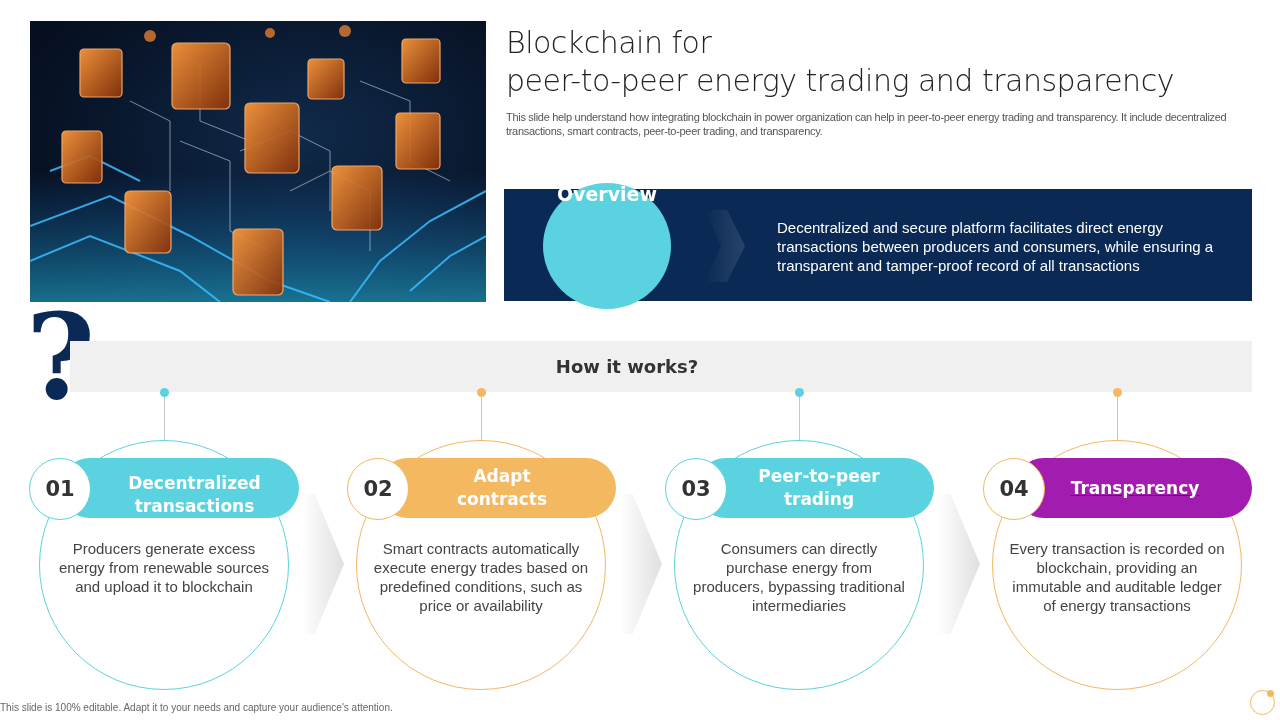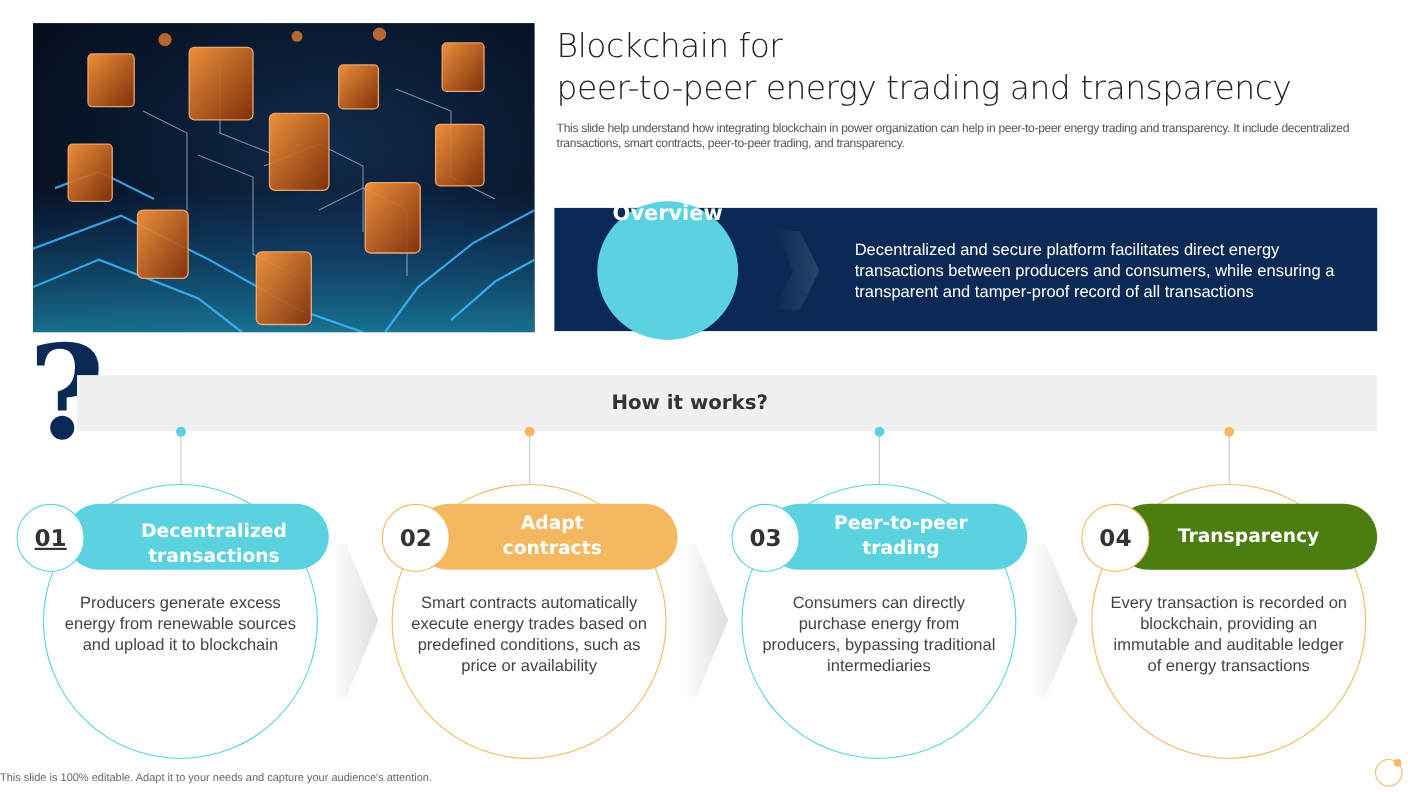--- a/index.html
+++ b/index.html
@@ -131,39 +131,39 @@
 <div class="connector-dot" style="left:1113px; top:388px; background:#f4b860;"></div>
 
 <div class="arrow-chev" style="left:302px; top:494px;"></div>
 <div class="arrow-chev" style="left:620px; top:494px;"></div>
 <div class="arrow-chev" style="left:938px; top:494px;"></div>
 
 <div class="step-circle" style="left:39px; top:440px; border-color:#5ad2df;"></div>
 <div class="step-pill" style="left:60px; top:458px; width:239px; background:#5ad2df;align-items:flex-end;">
   <span class="step-pill-label" style="width:150px; margin-left:30px;">Decentralized transactions</span>
 </div>
-<div class="step-num" style="left:15px; top:458px; border-color:#5ad2df;text-decoration:underline;">01</div>
+<div class="step-num" style="left:29px; top:458px; border-color:#5ad2df;">01</div>
 <div class="step-desc" style="left:54px; top:539px;">Producers generate excess energy from renewable sources and upload it to blockchain</div>
 
 <div class="step-circle" style="left:356px; top:440px; border-color:#f4b860;"></div>
 <div class="step-pill" style="left:378px; top:458px; width:238px; background:#f4b860;">
   <span class="step-pill-label" style="width:110px; margin-left:10px;">Adapt contracts</span>
 </div>
 <div class="step-num" style="left:347px; top:458px; border-color:#f4b860;">02</div>
 <div class="step-desc" style="left:371px; top:539px;">Smart contracts automatically execute energy trades based on predefined conditions, such as price or availability</div>
 
 <div class="step-circle" style="left:674px; top:440px; border-color:#5ad2df;"></div>
 <div class="step-pill" style="left:696px; top:458px; width:238px; background:#5ad2df;">
   <span class="step-pill-label" style="width:130px; margin-left:8px;">Peer-to-peer trading</span>
 </div>
 <div class="step-num" style="left:665px; top:458px; border-color:#5ad2df;">03</div>
 <div class="step-desc" style="left:689px; top:539px;">Consumers can directly purchase energy from producers, bypassing traditional intermediaries</div>
 
 <div class="step-circle" style="left:992px; top:440px; border-color:#f4b860;"></div>
-<div class="step-pill" style="left:1014px; top:458px; width:238px; background:#4d7c0f;">
+<div class="step-pill" style="left:1014px; top:458px; width:238px; background:#a21caf;text-decoration:underline;">
   <span class="step-pill-label" style="width:160px; margin-left:4px;">Transparency</span>
 </div>
 <div class="step-num" style="left:983px; top:458px; border-color:#f4b860;">04</div>
 <div class="step-desc" style="left:1007px; top:539px;">Every transaction is recorded on blockchain, providing an immutable and auditable ledger of energy transactions</div>
 
 <div class="footer-note">This slide is 100% editable. Adapt it to your needs and capture your audience's attention.</div>
 <div class="corner-ring"></div>
 <div class="corner-ring-dot"></div>
 
 </body></html>

